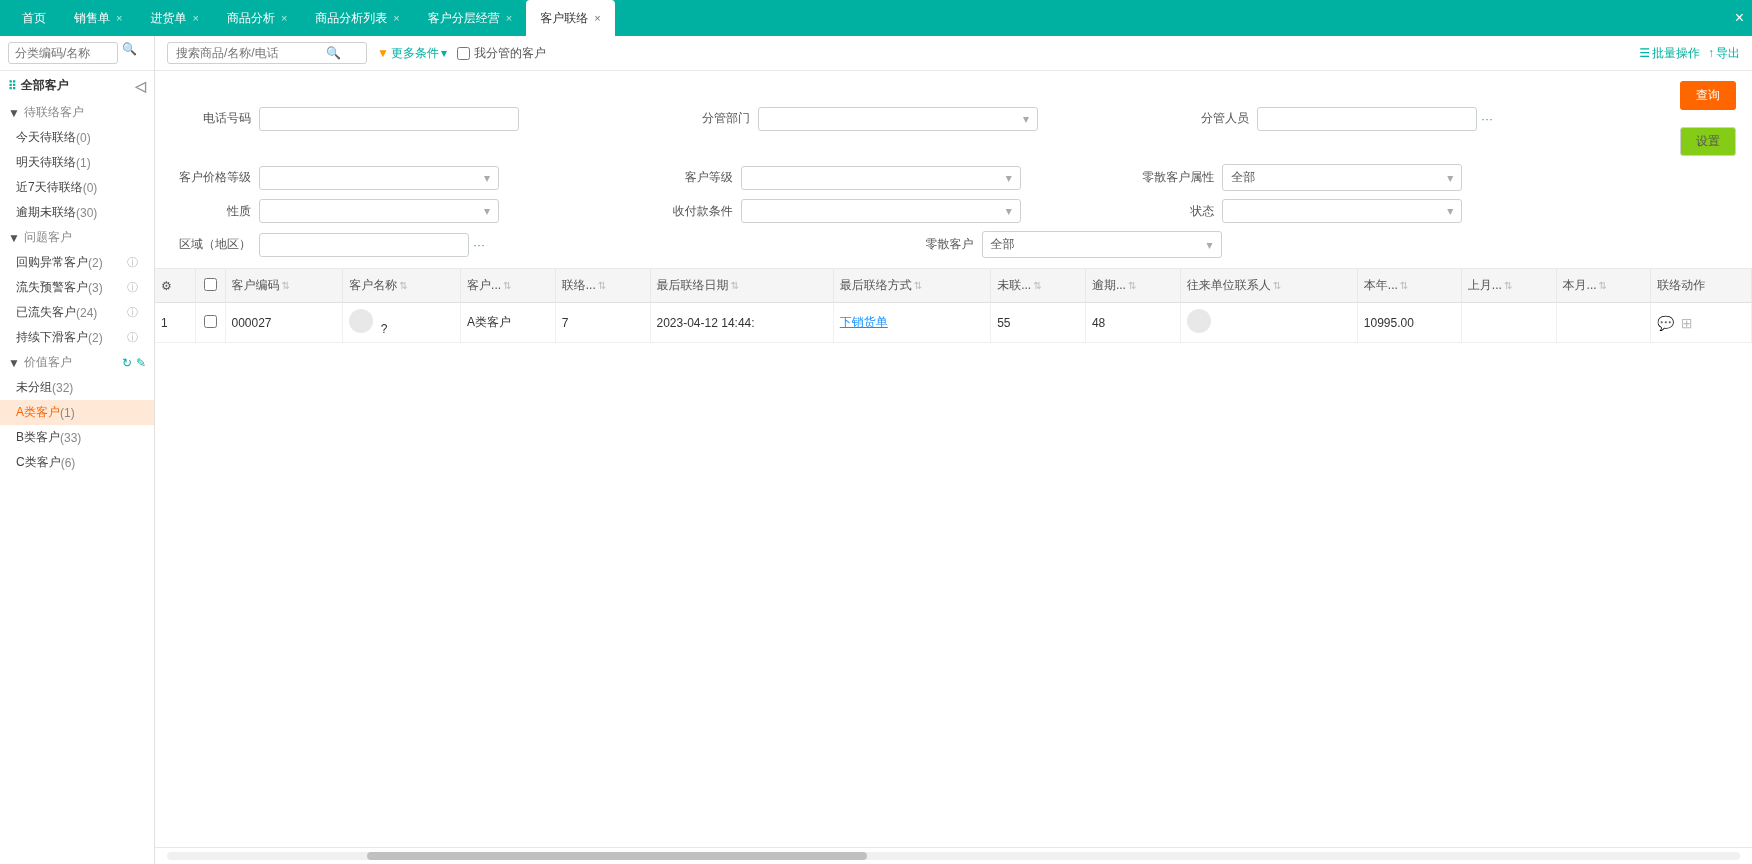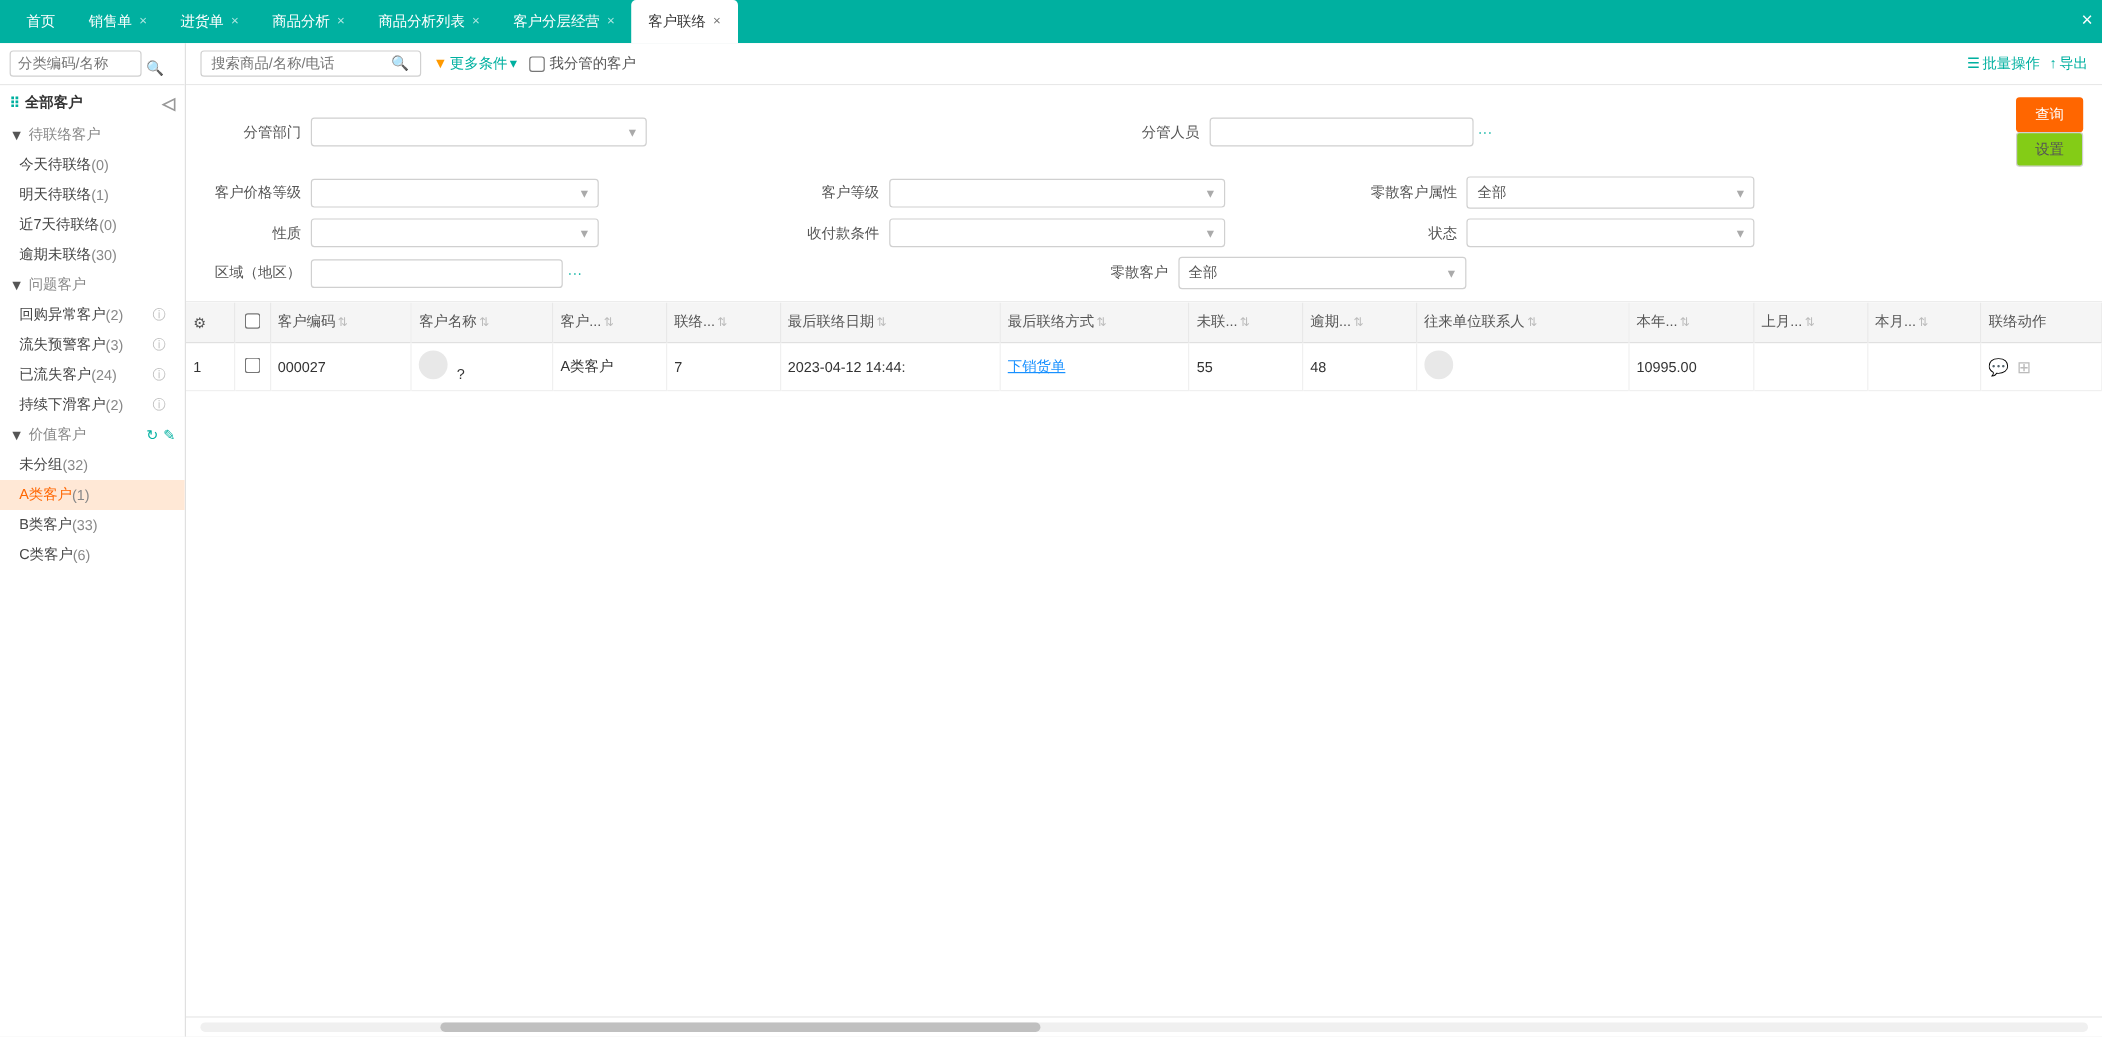--- a/index.html
+++ b/index.html
@@ -55,21 +55,21 @@
       width: 155px;
       background: white;
       border-right: 1px solid #e0e0e0;
       display: flex;
       flex-direction: column;
       overflow-y: auto;
     }
     .sidebar-search {
       padding: 6px 8px;
       display: flex;
-      align-items: flex-end;
+      align-items: flex-start;
       border-bottom: 1px solid #e8e8e8;
     }
     .sidebar-search input {
       border: 1px solid #d0d0d0;
       border-radius: 3px;
       padding: 3px 6px;
       width: 110px;
       font-size: 12px;
       outline: none;
     }
@@ -141,21 +141,21 @@
       align-items: center;
       border-bottom: 1px solid #e8e8e8;
       gap: 10px;
     }
     .filter-search {
       display: flex;
       align-items: center;
       border: 1px solid #d0d0d0;
       border-radius: 3px;
       padding: 3px 8px;
-      width: 184px;
+      width: 200px;
     }
     .filter-search input {
       border: none;
       outline: none;
       font-size: 12px;
       width: 160px;
     }
     .filter-search .s-icon { color: #00b0a0; }
     .more-conditions {
       color: #00b0a0;
@@ -258,21 +258,21 @@
       color: #555;
       border: 1px solid #d0d0d0;
       border-radius: 3px;
       padding: 5px 14px;
       cursor: pointer;
       font-size: 12px;
     }
     .btn-group {
       display: flex;
       flex-direction: column;
-      gap: 0;
+      gap: 17px;
       margin-left: 12px;
       border-radius: 26px;
     }
 
     
     .table-container {
       flex: 1;
       background: white;
       margin: 0;
       overflow: auto;
@@ -525,20 +525,26 @@
         <div class="export-btn">
           <span>↑</span>
           <span>导出</span>
         </div>
       </div>
     </div>
 
     <div class="advanced-filter">
 
       <div class="filter-row">
+        <div class="filter-field">
+          <span class="filter-label">电话号码</span>
+          <div class="filter-control">
+            <input class="filter-input" type="text" style="width: 260px;">
+          </div>
+        </div>
         <div class="filter-field">
           <span class="filter-label">分管部门</span>
           <div class="filter-control">
             <div class="filter-select" style="width:280px;">
               <span></span>
               <span class="arrow">▾</span>
             </div>
           </div>
         </div>
         <div class="filter-field">

